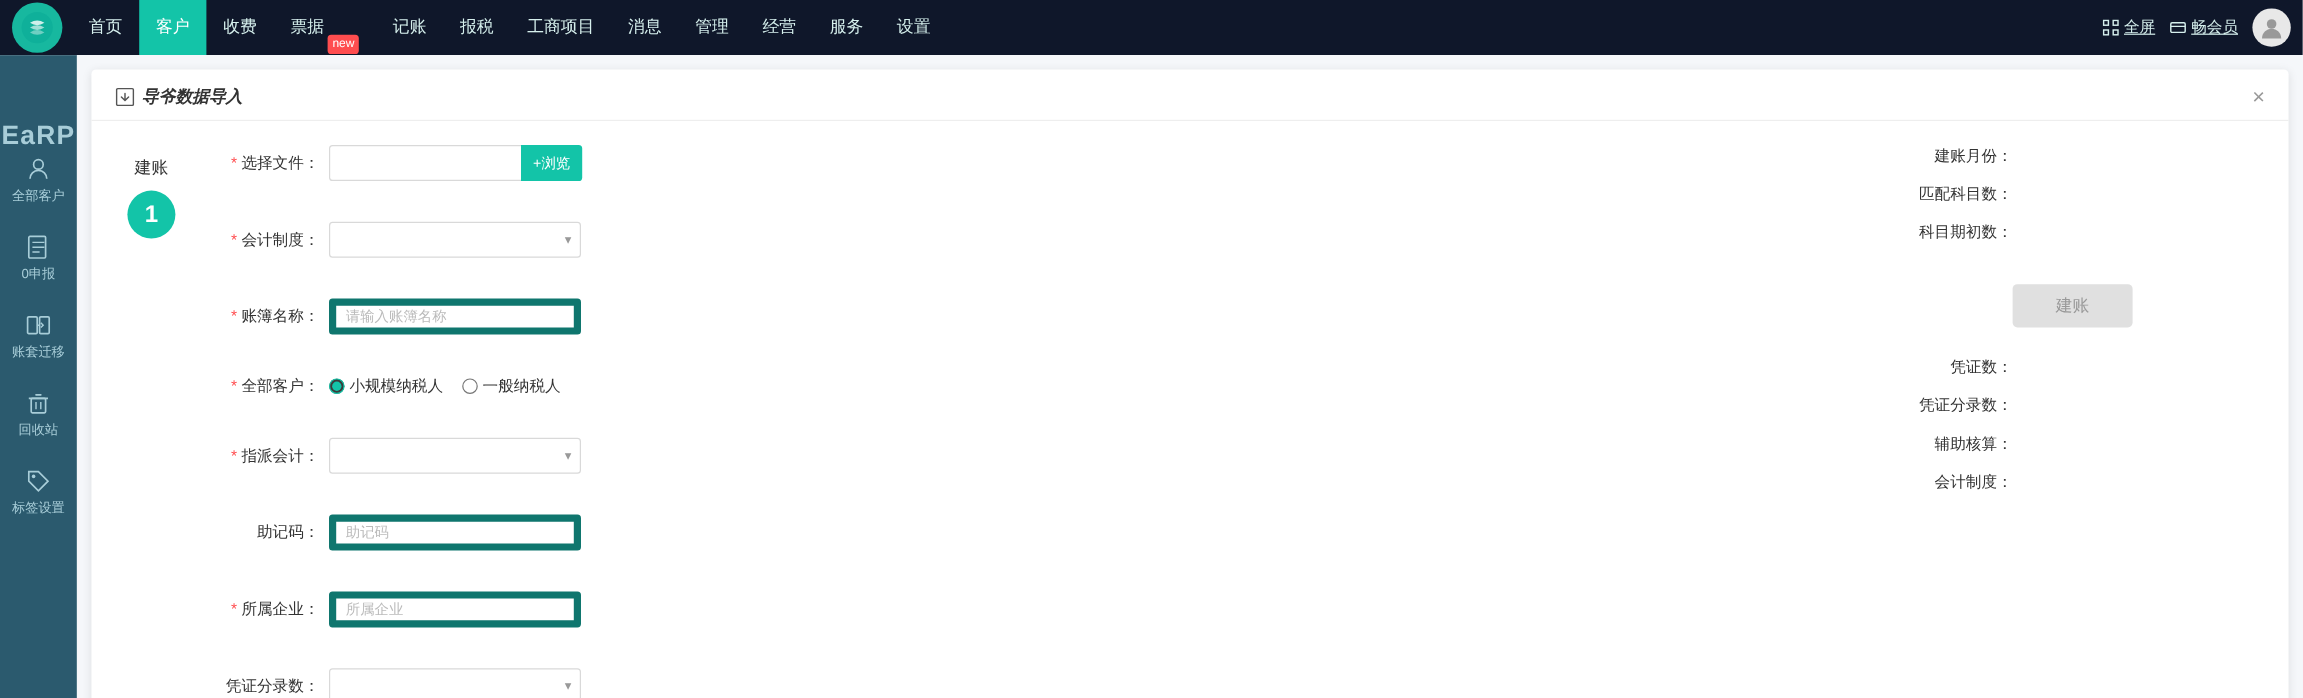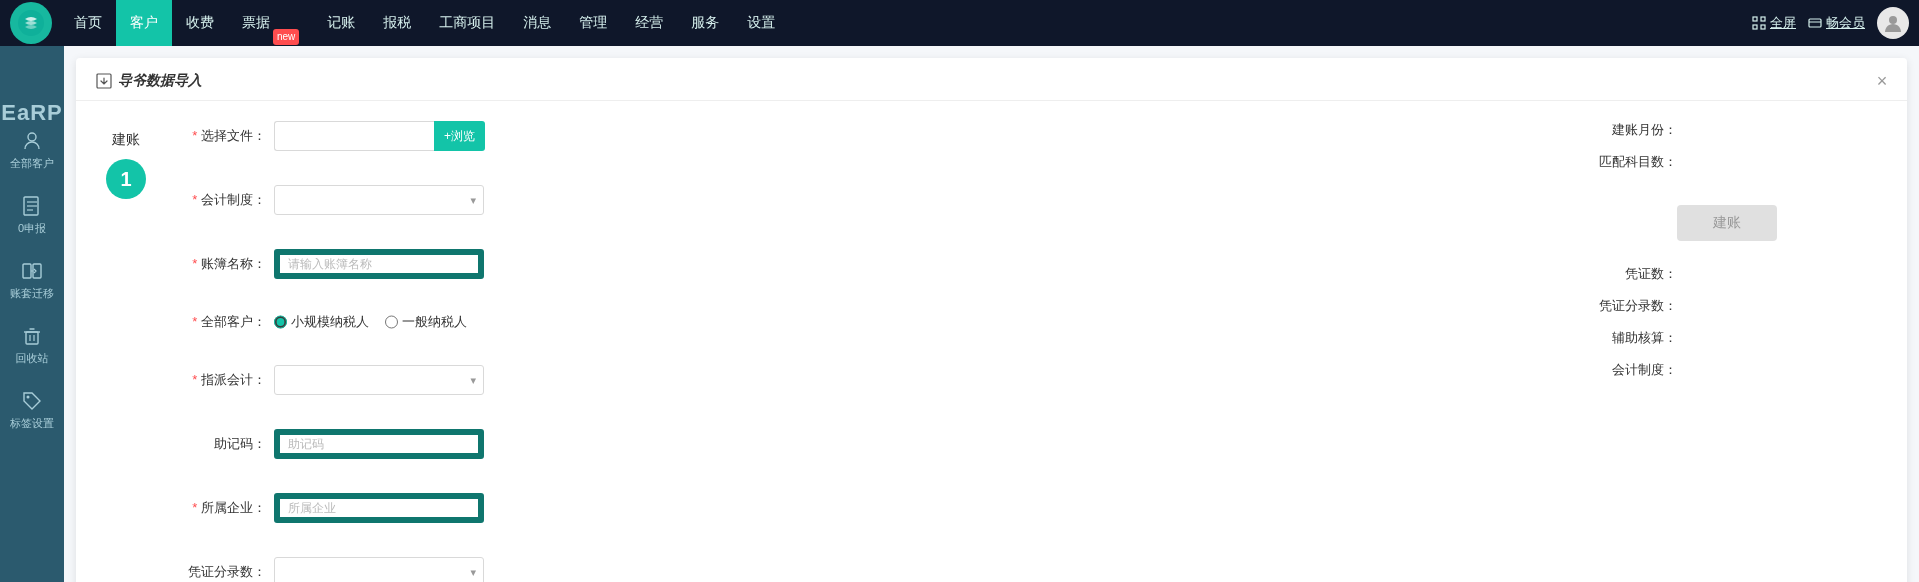--- a/index.html
+++ b/index.html
@@ -547,20 +547,24 @@
           <div class="info-row">
             <span class="info-label">建账月份：</span>
             <span class="info-value"></span>
           </div>
 
           <div class="info-row">
             <span class="info-label">匹配科目数：</span>
             <span class="info-value"></span>
           </div>
 
+          <div class="info-row">
+            <span class="info-label">科目期初数：</span>
+            <span class="info-value"></span>
+          </div>
 
           <div style="display:flex; justify-content:center; margin: 10px 0;">
             <button class="btn-build">建账</button>
           </div>
 
           <div class="info-row">
             <span class="info-label">凭证数：</span>
             <span class="info-value"></span>
           </div>
 

